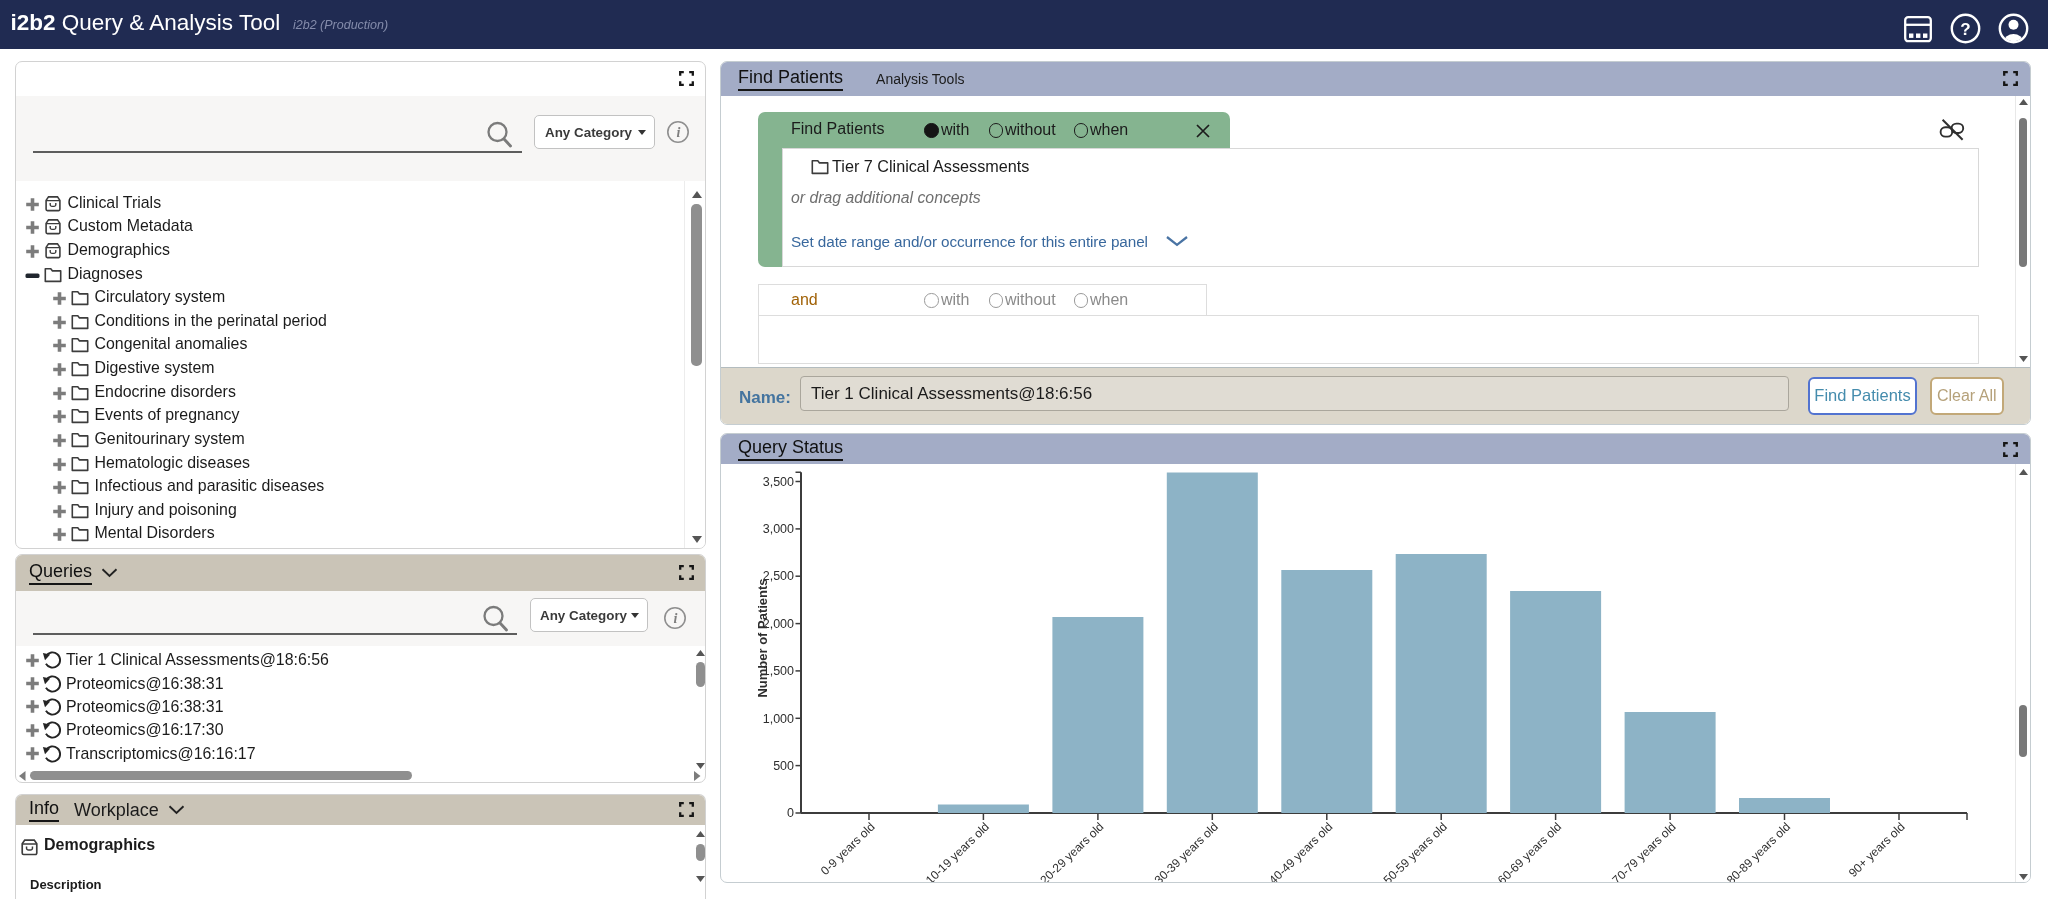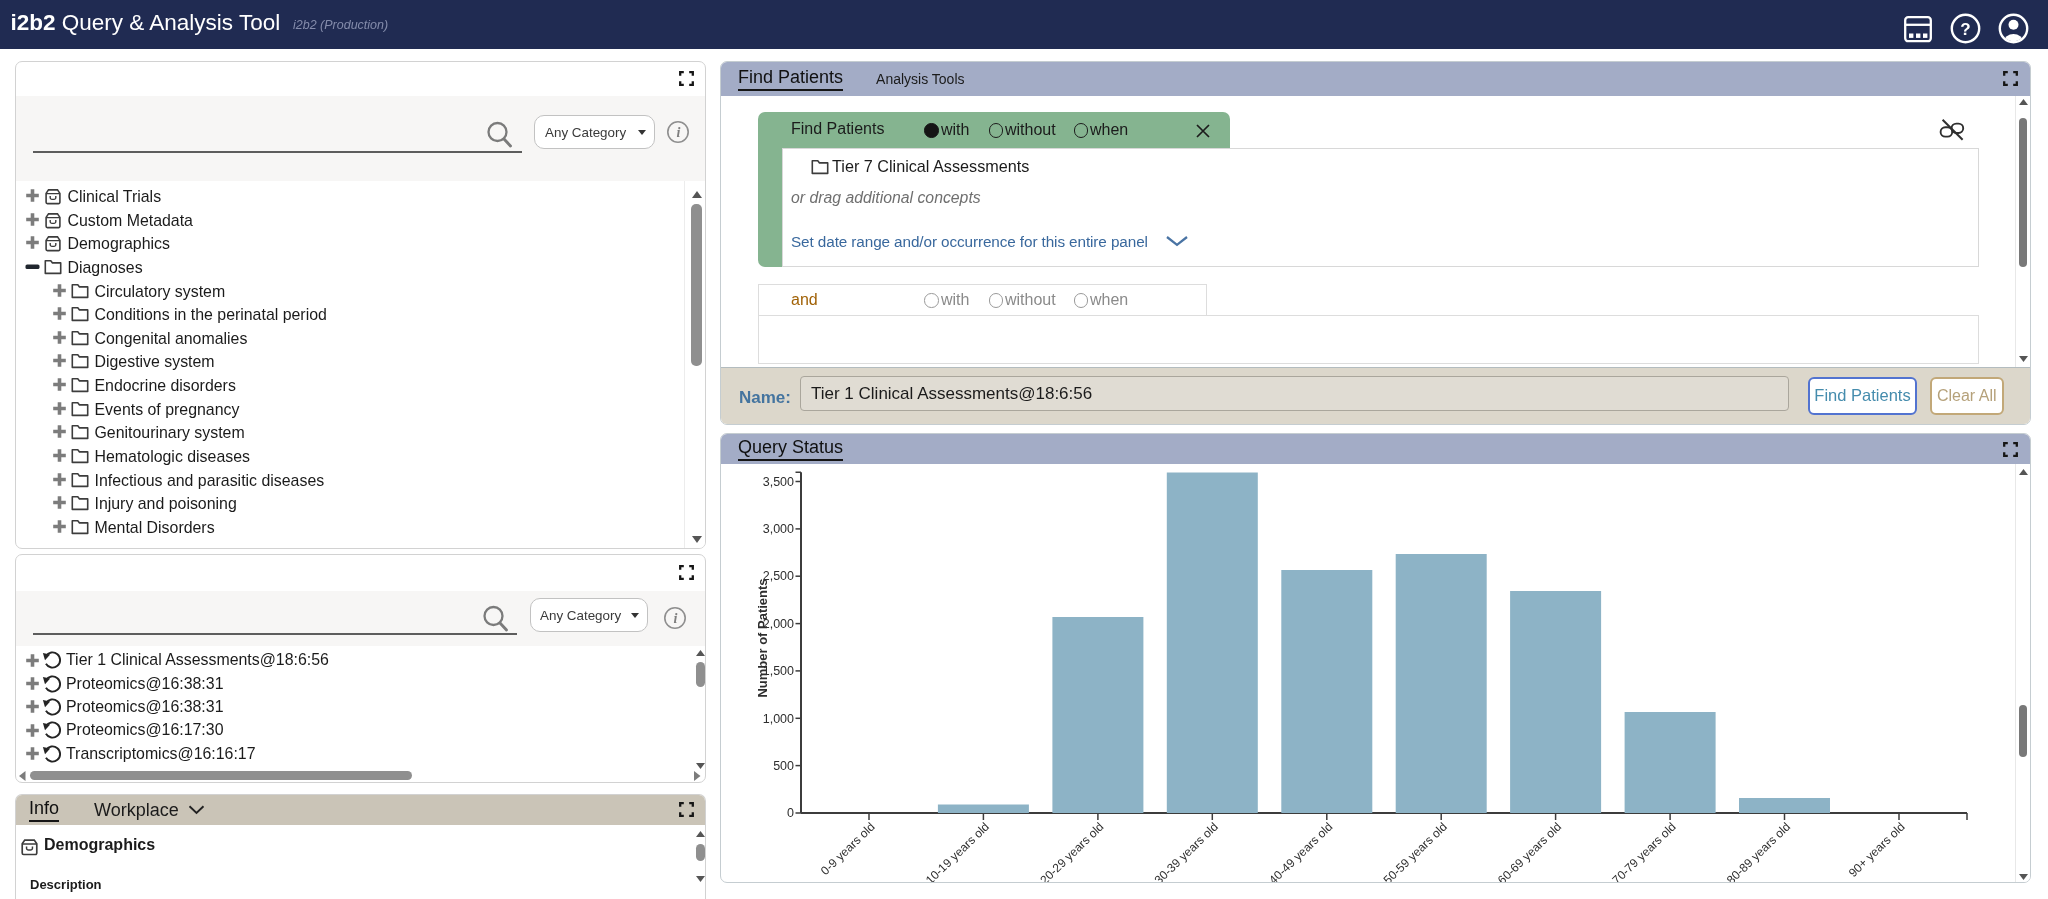--- a/index.html
+++ b/index.html
@@ -6,26 +6,26 @@
 html,body{width:2048px;height:899px;overflow:hidden}
 body{font-family:"Liberation Sans",sans-serif;background:#fff;position:relative;font-size:16px;color:#1b1b1b}
 .a{position:absolute}
 .panel{position:absolute;border:1px solid #d2d2d2;border-radius:7px;background:#fff;overflow:hidden}
 .tan{background:#cac4b7}
 .blu{background:#a3acc6}
 .phdr{position:absolute;left:0;top:0;right:0;display:flex;align-items:center}
 .ttl{font-size:18px;color:#101010;border-bottom:2px solid #151515;padding-bottom:1.5px}
 .row{display:flex;align-items:center}
 .tri-d{width:0;height:0;border-left:4.8px solid transparent;border-right:4.8px solid transparent;border-top:5.8px solid #333}
-.sel{position:absolute;background:#fff;border:1.3px solid #c2c2c2;border-radius:10px;display:flex;align-items:center;font-size:13.4px;font-weight:normal;color:#3a3a3a;white-space:nowrap}
+.sel{position:absolute;background:#fff;border:1.3px solid #c2c2c2;border-radius:5px;display:flex;align-items:center;font-size:13.4px;font-weight:bold;color:#3a3a3a;white-space:nowrap}
 .radio{display:inline-block;width:14.5px;height:14.5px;border-radius:50%;border:1.8px solid #1d1d1d;background:transparent}
 .radio.f{background:#151515;border-color:#151515}
 .radio.g{border-color:#9a9a9a}
 .btn{position:absolute;background:#fff;display:flex;align-items:center;justify-content:center;border-radius:6px}
-.trow{display:flex;align-items:flex-start;height:23.63px;font-size:15.9px}
+.trow{display:flex;align-items:flex-end;height:23.63px;font-size:15.9px}
 .qrow{display:flex;align-items:center;height:23.4px;font-size:15.9px}
 .thumb{position:absolute;background:#8f8f8f;border-radius:5px}
 svg{display:block}
 .txt{white-space:nowrap}
 </style>
 </head>
 <body>
 
 <div class="a" style="left:0;top:0;width:2048px;height:49px;background:#202b52">
   <div class="a txt" style="left:10.5px;top:10px;font-size:22.5px;color:#fff"><b>i2b2</b> Query &amp; Analysis Tool</div>
@@ -221,20 +221,26 @@
       <path d="M5 0 L10 7 L0 7 z" fill="#555"></path>
     </svg>
   <div class="thumb" style="left:675px;top:142px;width:10.5px;height:162px"></div>
   <svg class="a" style="left:675.5px;top:474px" width="10" height="7" viewBox="0 0 10 7">
       <path d="M5 7 L10 0 L0 0 z" fill="#555"></path>
     </svg>
 </div>
 
 <div class="panel" style="left:15px;top:554px;width:691px;height:229px">
   <div style="position:absolute;left:0;top:36px;right:0;height:55px;background:#f7f6f5"></div>
+  <div class="phdr tan" style="height:36px;padding:0 13px">
+    <span class="ttl">Queries</span>
+    <svg style="margin-left:9px" width="17" height="10" viewBox="0 0 17 10">
+        <path d="M1.5 1.2 L8.5 8 L15.5 1.2" fill="none" stroke="#222" stroke-width="1.9"></path>
+      </svg>
+  </div>
   <svg class="a" style="left:663px;top:10px" width="15" height="15" viewBox="0 0 15 15">
       <path d="M1.2 4.8 V1.2 H4.8 M10.2 1.2 H13.8 V4.8 M13.8 10.2 V13.8 H10.2 M4.8 13.8 H1.2 V10.2" fill="none" stroke="#161616" stroke-width="2.3"></path>
     </svg>
   <div class="a" style="left:17px;top:78px;width:484px;height:2px;background:#5d5d5d"></div>
   <svg class="a" style="left:465px;top:47px" width="30" height="34" viewBox="0 0 30 34">
     <circle cx="12.5" cy="14" r="9" fill="none" stroke="#7b7b7b" stroke-width="2.3"></circle>
     <line x1="19" y1="21" x2="25.5" y2="28" stroke="#7b7b7b" stroke-width="2.9" stroke-linecap="round"></line>
   </svg>
   <div class="sel" style="left:514px;top:43px;width:118px;height:34px">
       <span style="padding-left:9px">Any Category</span>
@@ -309,21 +315,21 @@
     </svg>
 <div class="thumb" style="left:14px;top:215.5px;width:382px;height:9px;border-radius:4.5px"></div>
 <svg class="a" style="left:678px;top:215.5px" width="6.5" height="10" viewBox="0 0 6.5 10">
       <path d="M6.5 5 L0 0 L0 10 z" fill="#7c7c7c"></path>
     </svg>
 </div>
 
 <div class="panel" style="left:15px;top:794px;width:691px;height:105px;border-bottom:none;border-radius:7px 7px 0 0">
   <div class="phdr tan" style="height:30px;padding:0 13px">
     <span class="ttl">Info</span>
-    <span style="font-size:18px;margin-left:35px">Workplace</span>
+    <span style="font-size:18px;margin-left:15px">Workplace</span>
     <svg style="margin-left:9px" width="17" height="10" viewBox="0 0 17 10">
         <path d="M1.5 1.2 L8.5 8 L15.5 1.2" fill="none" stroke="#222" stroke-width="1.9"></path>
       </svg>
   </div>
   <svg class="a" style="left:663px;top:7px" width="15" height="15" viewBox="0 0 15 15">
       <path d="M1.2 4.8 V1.2 H4.8 M10.2 1.2 H13.8 V4.8 M13.8 10.2 V13.8 H10.2 M4.8 13.8 H1.2 V10.2" fill="none" stroke="#161616" stroke-width="2.3"></path>
     </svg>
 <svg class="a" style="left:4px;top:42.5px" width="19" height="18" viewBox="0 0 18 17">
       <path d="M2.1 5.4 L4.5 1.9 H13.5 L15.9 5.4 V14.3 A1.3 1.3 0 0 1 14.6 15.6 H3.4 A1.3 1.3 0 0 1 2.1 14.3 Z" fill="none" stroke="#3d3d3d" stroke-width="1.6"></path>
       <line x1="2.3" y1="5.6" x2="15.7" y2="5.6" stroke="#3d3d3d" stroke-width="1.4"></line>

